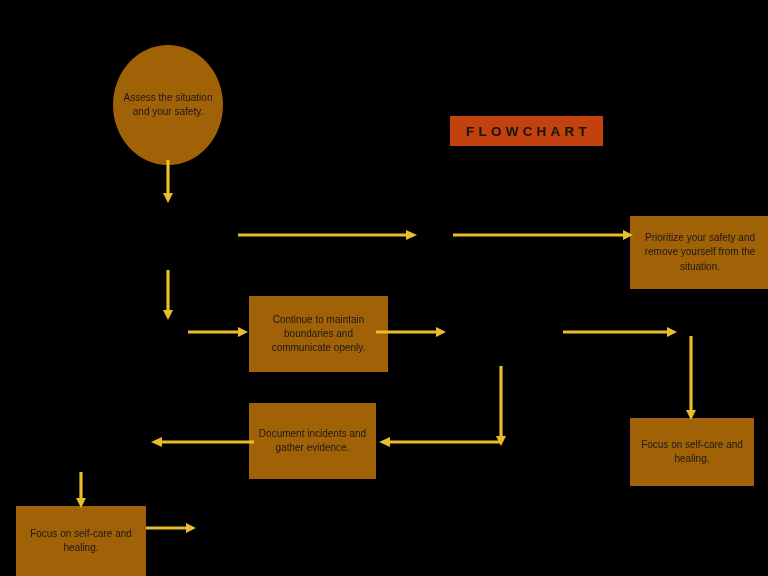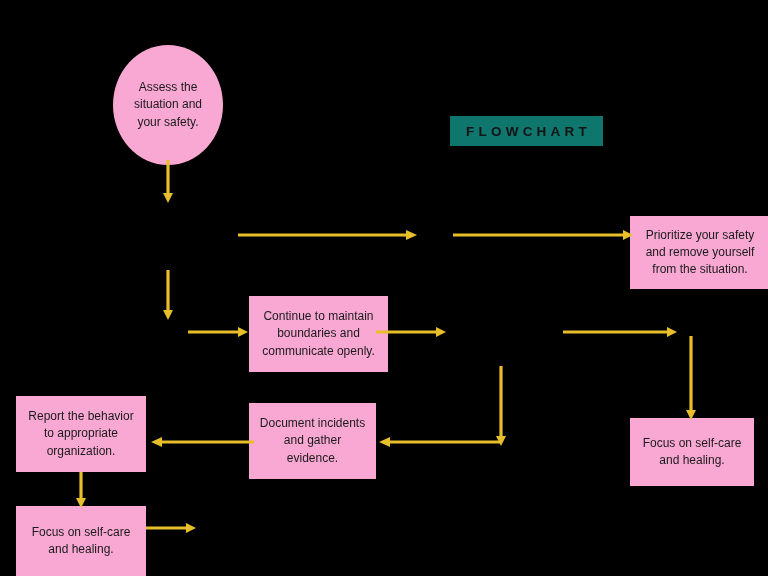--- a/index.html
+++ b/index.html
@@ -12,38 +12,38 @@
   }
   #canvas {
     position: relative;
     width: 768px;
     height: 576px;
     background: #000000;
     overflow: hidden;
   }
   .node {
     position: absolute;
-    background: #f9a8d4;
+    background: #a16207;
     color: #1a1a1a;
     display: flex;
     align-items: center;
     justify-content: center;
     text-align: center;
     box-sizing: border-box;
-    font-size: 12px;
+    font-size: 10px;
     line-height: 1.42;
     padding: 4px 8px;
     font-family: "Liberation Sans", sans-serif;
   }
   .node.ellipse {
     border-radius: 50%;
   }
   .title-badge {
     position: absolute;
-    background: #0f766e;
+    background: #c2410c;
     color: #141414;
     font-size: 13.5px;
     font-weight: 700;
     letter-spacing: 4.2px;
     display: flex;
     align-items: center;
     justify-content: center;
     padding-left: 4px;
     box-sizing: border-box;
   }
@@ -74,21 +74,20 @@
   <div class="node ellipse" style="left:113px; top:45px; width:110px; height:120px;">Assess the situation and your safety.</div>
 
   <div class="node" style="left:630px; top:216px; width:140px; height:73px;">Prioritize your safety and remove yourself from the situation.</div>
 
   <div class="node" style="left:249px; top:296px; width:139px; height:76px;">Continue to maintain boundaries and communicate openly.</div>
 
   <div class="node" style="left:630px; top:418px; width:124px; height:68px;">Focus on self-care and healing.</div>
 
   <div class="node" style="left:249px; top:403px; width:127px; height:76px;">Document incidents and gather evidence.</div>
 
-  <div class="node" style="left:16px; top:396px; width:130px; height:76px;">Report the behavior to appropriate organization.</div>
 
   <div class="node" style="left:16px; top:506px; width:130px; height:70px;">Focus on self-care and healing.</div>
 
   <div class="arrow" style="left:160px; top:160px;">
     <svg width="20" height="46">
       <line x1="8" y1="0" x2="8" y2="35"></line>
       <polygon points="3,33 13,33 8,43"></polygon>
     </svg>
   </div>
 

